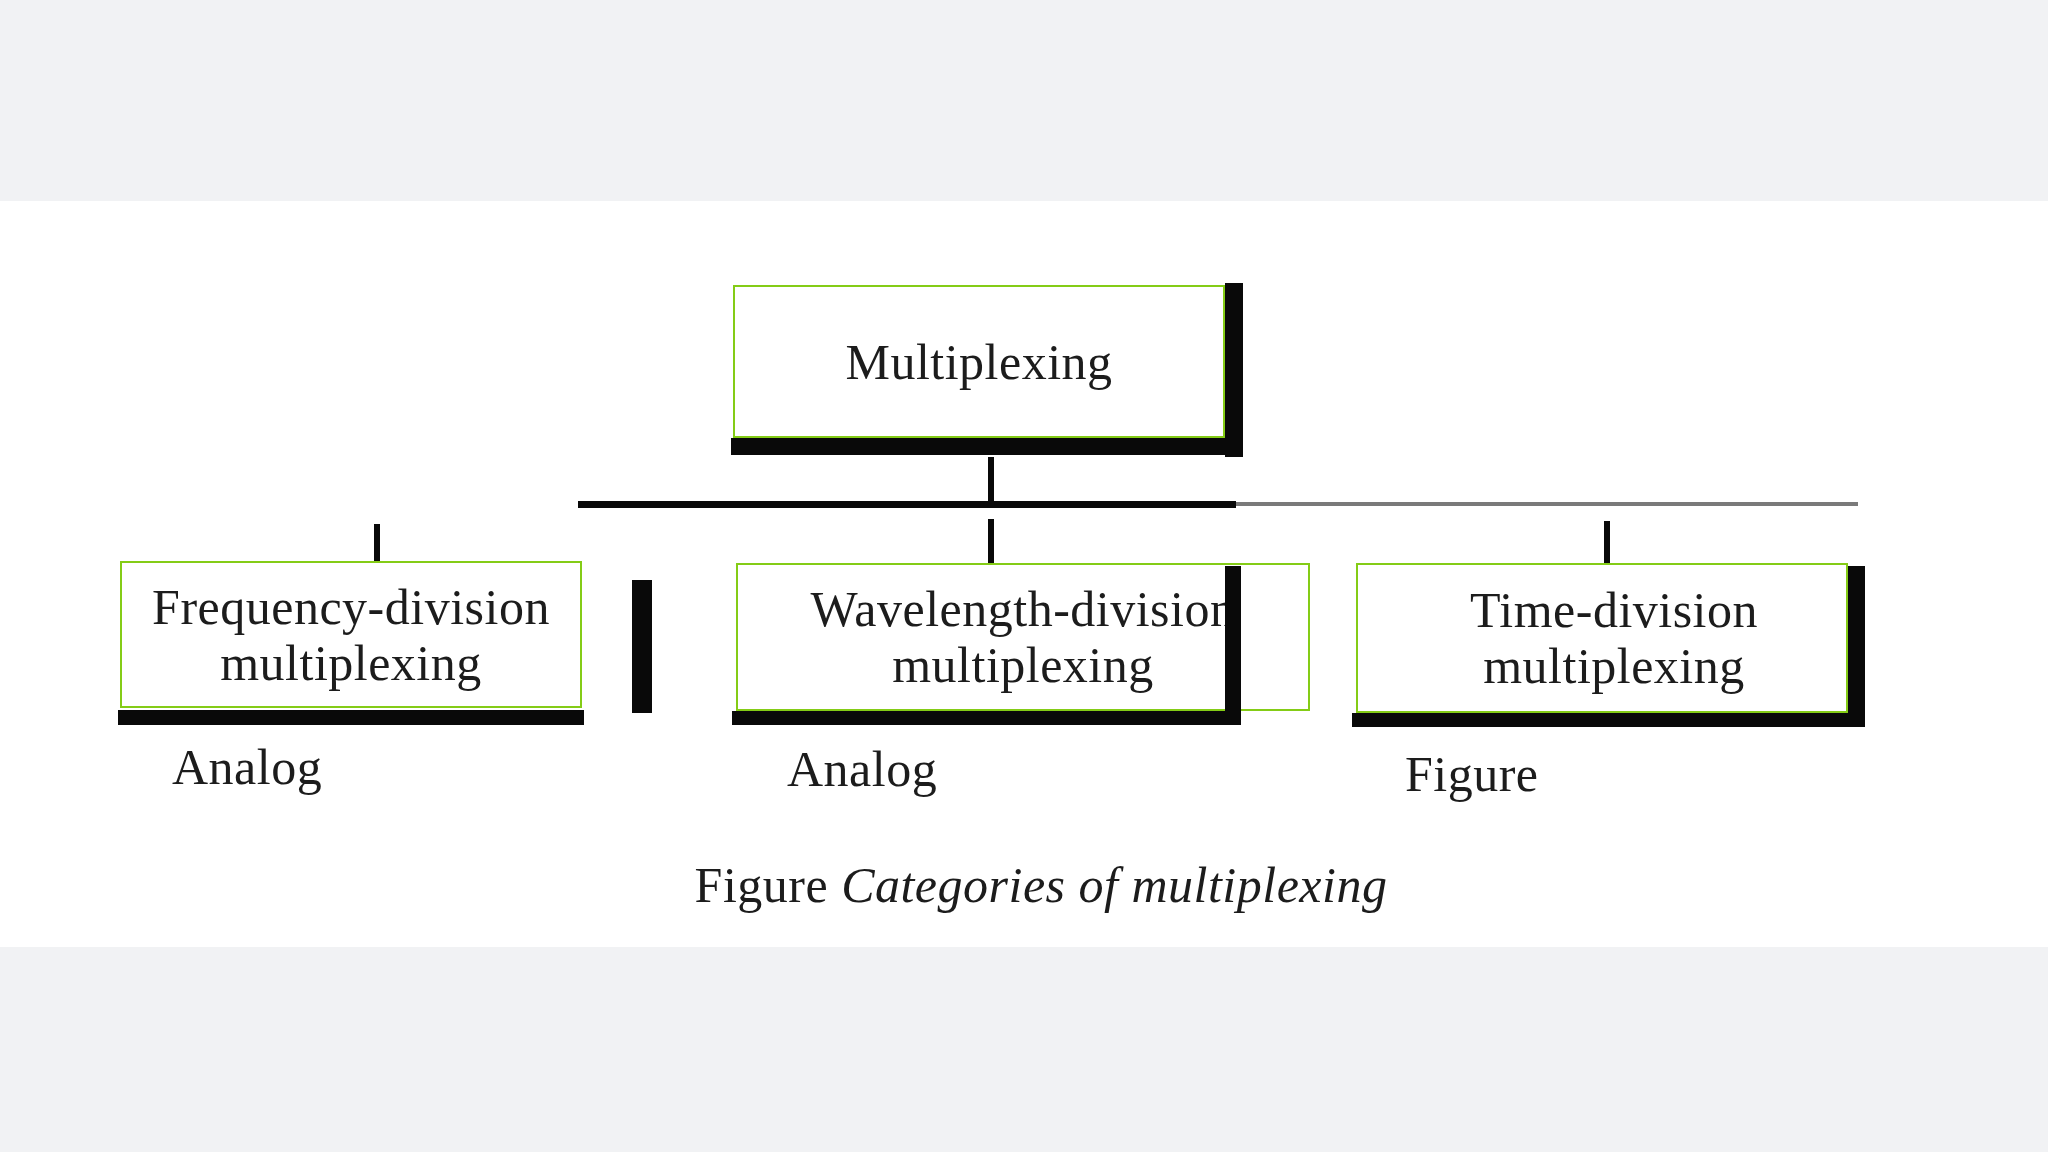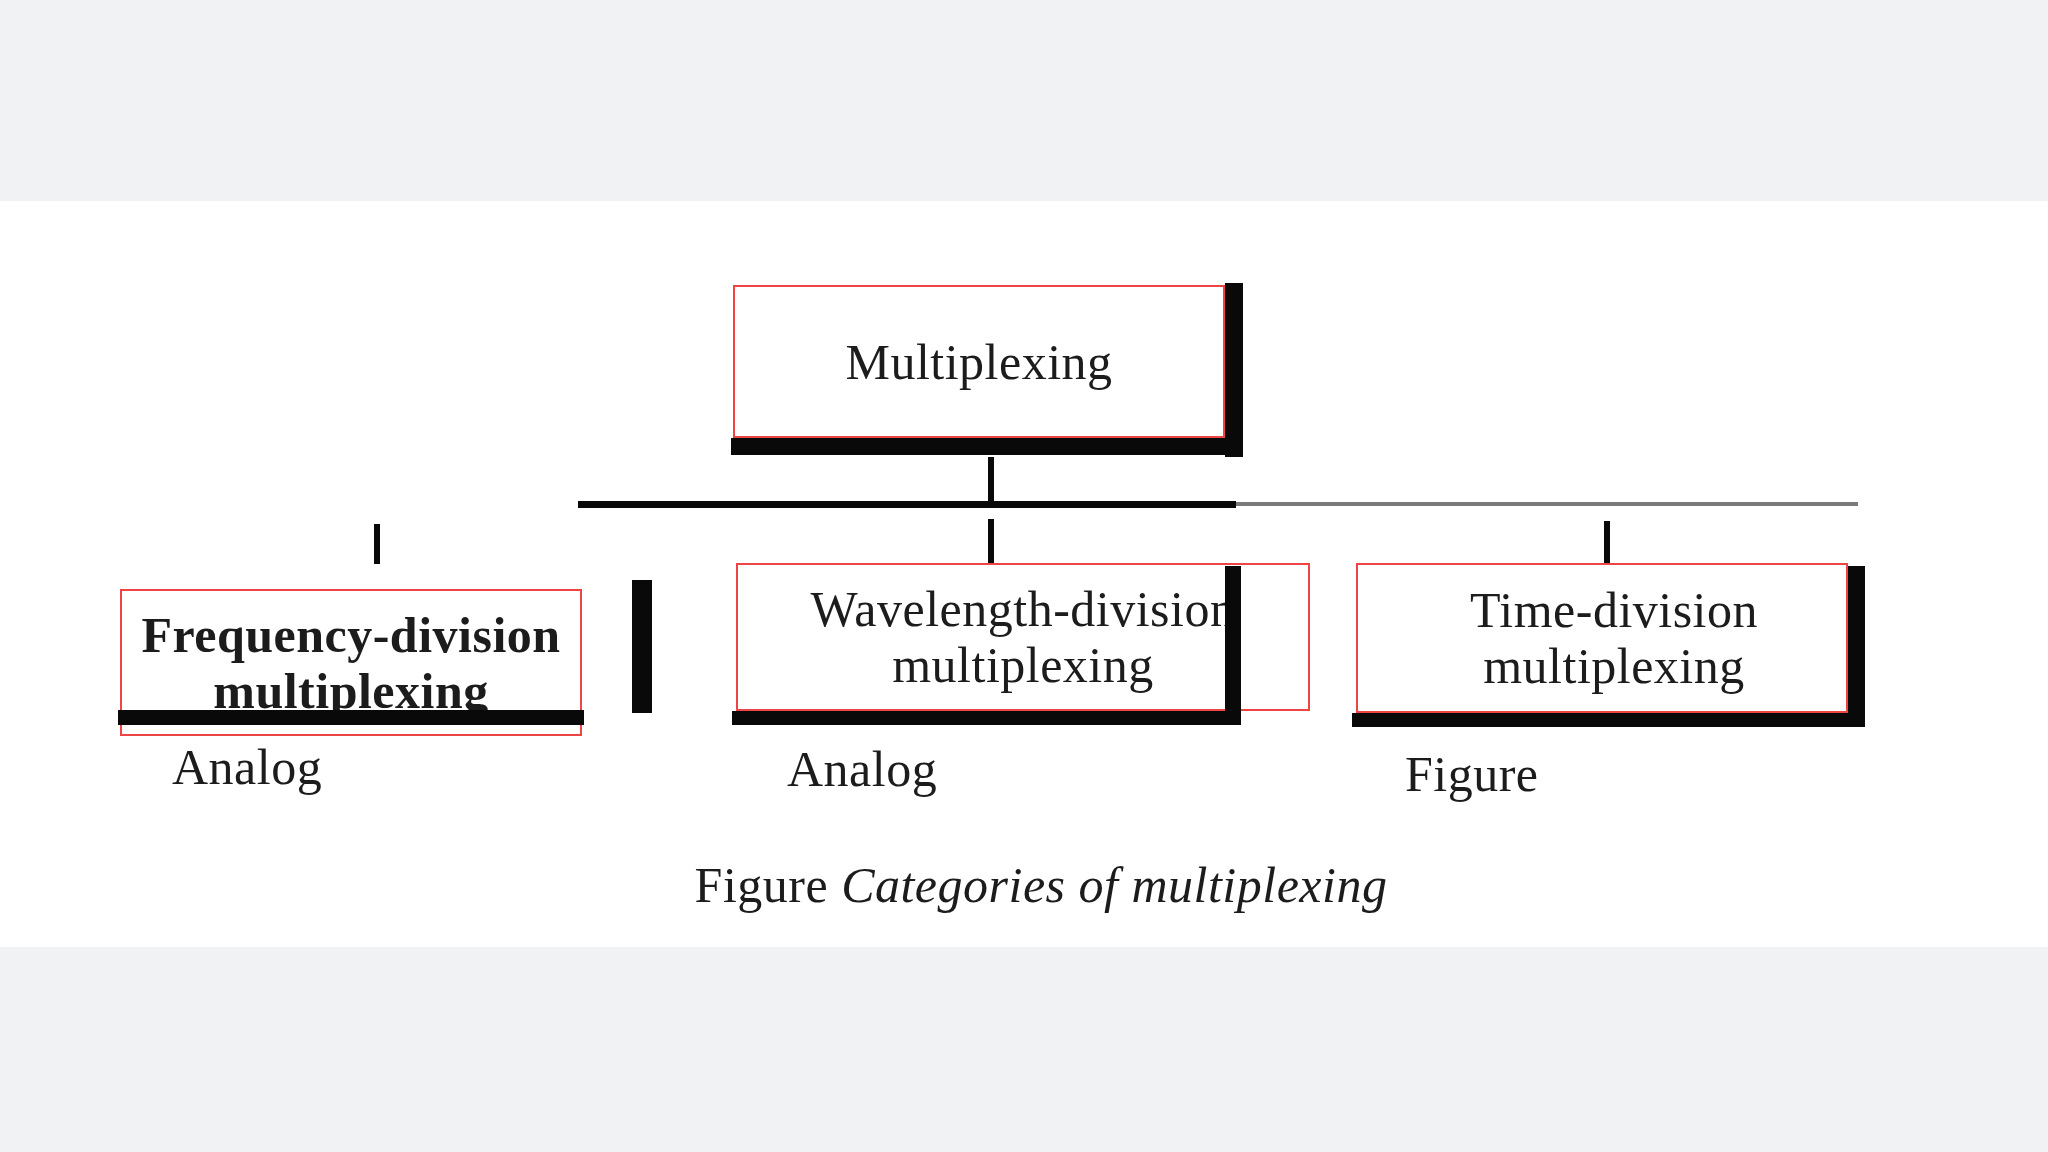--- a/index.html
+++ b/index.html
@@ -22,21 +22,21 @@
     left: 0;
     width: 2048px;
     background: #f1f2f4;
   }
   .band.top { top: 0; height: 201px; }
   .band.bottom { top: 947px; height: 205px; }
 
   .node {
     position: absolute;
     background: #ffffff;
-    border: 2px solid #ef4444;
+    border: 2px solid #84cc16;
     box-sizing: border-box;
     display: flex;
     align-items: center;
     justify-content: center;
     text-align: center;
     color: #1c1c1c;
   }
   .node .lbl {
     font-size: 50px;
     line-height: 1.12;
@@ -86,21 +86,21 @@
 
   <div class="bar" style="left:988px; top:457px; width:6px; height:45px;"></div>
 
   <div class="bar" style="left:578px; top:501px; width:658px; height:7px;"></div>
   <div class="thinline" style="left:1236px; top:502px; width:622px; height:4px;"></div>
 
   <div class="bar" style="left:374px; top:524px; width:6px; height:40px;"></div>
   <div class="bar" style="left:988px; top:519px; width:6px; height:45px;"></div>
   <div class="bar" style="left:1604px; top:521px; width:6px; height:43px;"></div>
 
-  <div class="node" style="left:120px; top:589px; width:462px; height:147px;font-weight:bold;">
+  <div class="node" style="left:120px; top:561px; width:462px; height:147px;">
     <div class="lbl">
       <div>Frequency-division</div>
       <div>multiplexing</div>
     </div>
   </div>
   <div class="bar" style="left:118px; top:710px; width:466px; height:15px;"></div>
 
   <div class="bar" style="left:632px; top:580px; width:20px; height:133px;"></div>
 
   <div class="node" style="left:736px; top:563px; width:574px; height:148px;">

